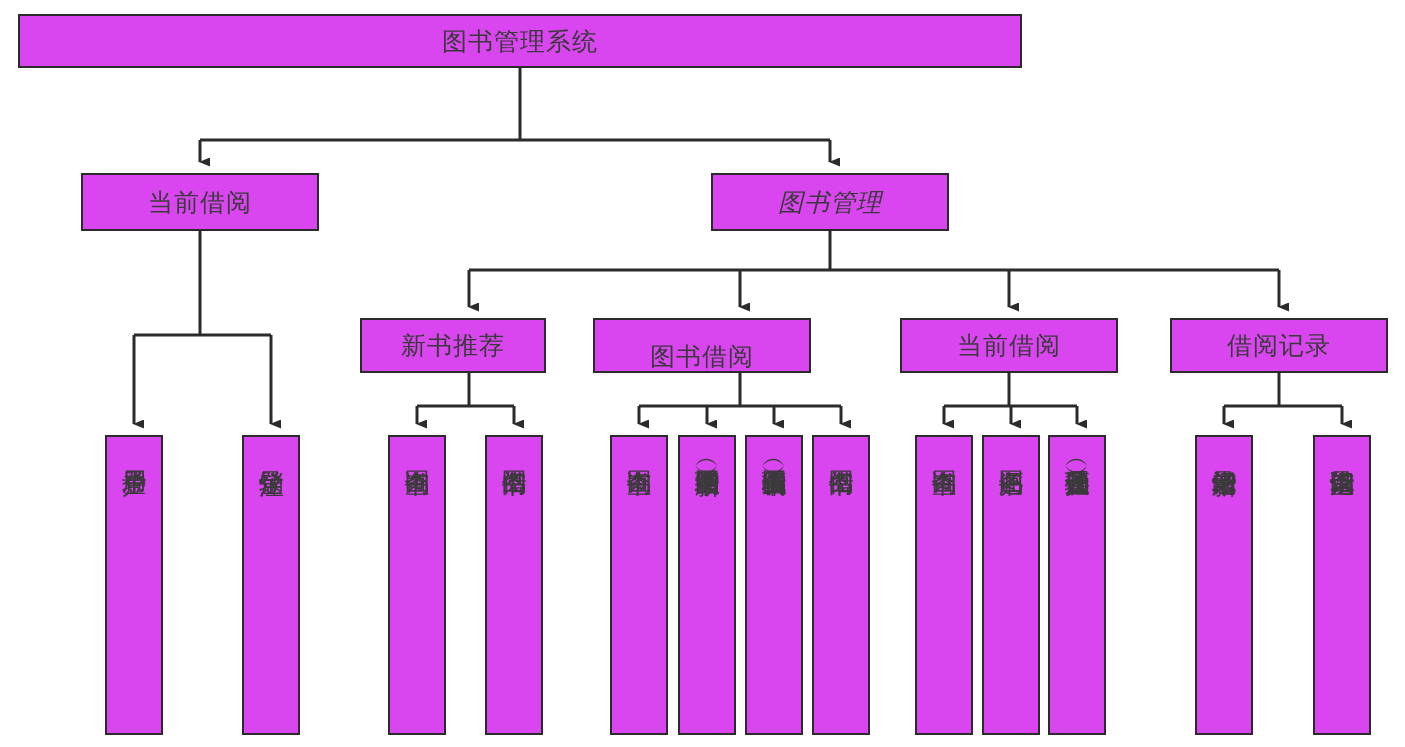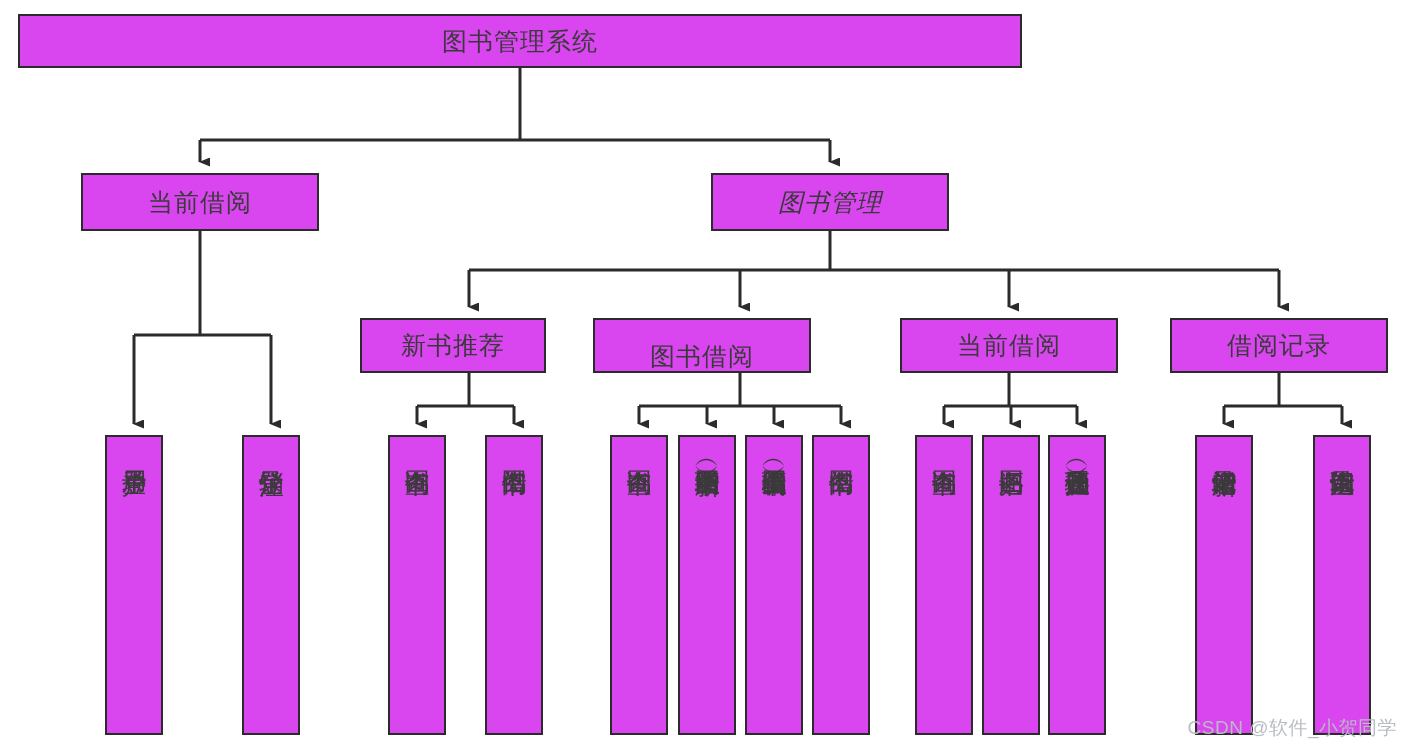--- a/index.html
+++ b/index.html
@@ -191,14 +191,13 @@
         <span class="node-label">确认归还（管理员）</span>
       </div>
       <div class="node vertical" style="left: 1195px; top: 435px; width: 58px; height: 300px;">
         <span class="node-label">新增借阅记录</span>
       </div>
       <div class="node vertical" style="left: 1313px; top: 435px; width: 58px; height: 300px;">
         <span class="node-label">查询借阅记录</span>
       </div>
     </div>
 
-  <div id="watermark">CSDN @软件_小贺同学</div>
 </div>
 
 </body></html>

